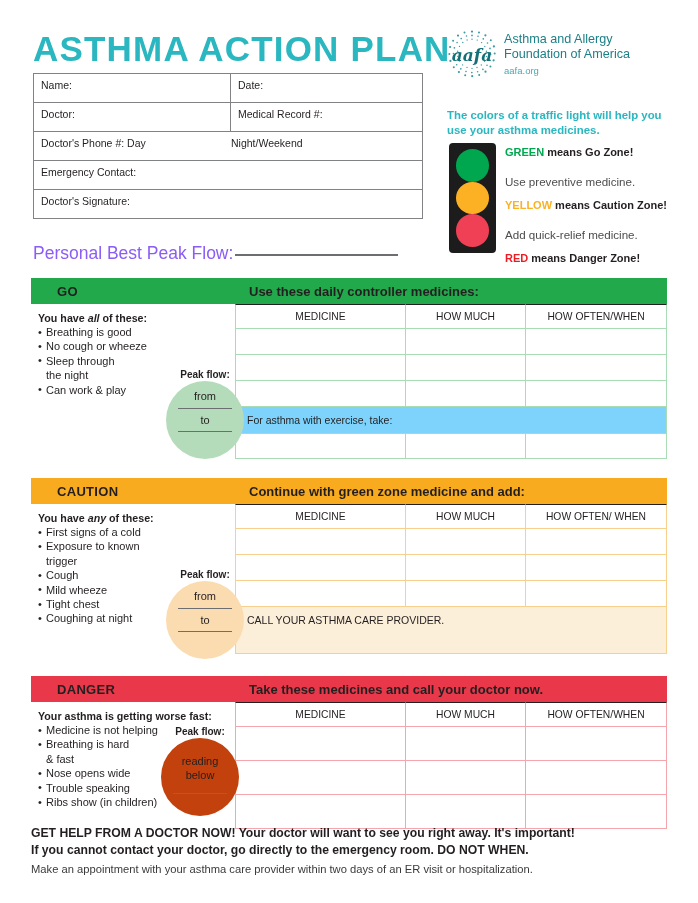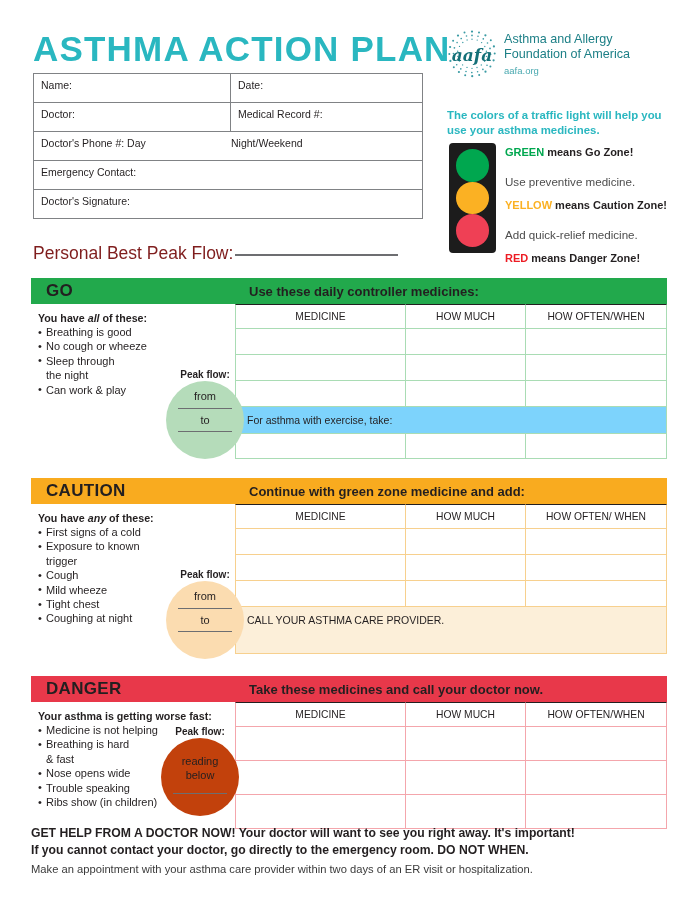--- a/index.html
+++ b/index.html
@@ -57,33 +57,33 @@
     min-height: 28px; flex: 1;
   }
   .fcell.split { border-right: 1px solid #808285; flex: 0 0 197px; }
   .fcell.nb { border-right: none; }
   .inline-2 { display: flex; }
   .inline-2 .a { flex: 0 0 190px; }
 
   
   .pbest {
     position: absolute; left: 33px; top: 243px;
-    font-size: 17.5px; color: #7f1d1d; white-space: nowrap;
+    font-size: 17.5px; color: #8b5cf6; white-space: nowrap;
   }
   .pb-line {
     display: inline-block; width: 163px; border-bottom: 2px solid #6d6e71;
     margin-left: 2px; vertical-align: 3px;
   }
 
   
   .zone { position: absolute; left: 31px; width: 636px; }
   .zone-head { display: flex; height: 26px; }
   .zone-tag {
-    flex: 0 0 204px; display: flex; align-items: center; padding-left: 15px;
-    font-size: 17px; font-weight: bold; letter-spacing: .3px; color: #231f20;
+    flex: 0 0 204px; display: flex; align-items: center; padding-left: 26px;
+    font-size: 13px; font-weight: bold; letter-spacing: .3px; color: #231f20;
   }
   .zone-title {
     flex: 1; display: flex; align-items: center; padding-left: 14px;
     font-size: 13px; font-weight: bold; color: #231f20;
   }
   .zone-body { display: flex; }
   .zone-left { flex: 0 0 204px; position: relative; padding: 8px 4px 6px 7px; }
   .sym-head { font-size: 10.7px; font-weight: bold; margin-bottom: 1px; }
   .sym-head em { font-style: italic; }
   .sym-list { list-style: none; margin: 0; padding: 0; }

